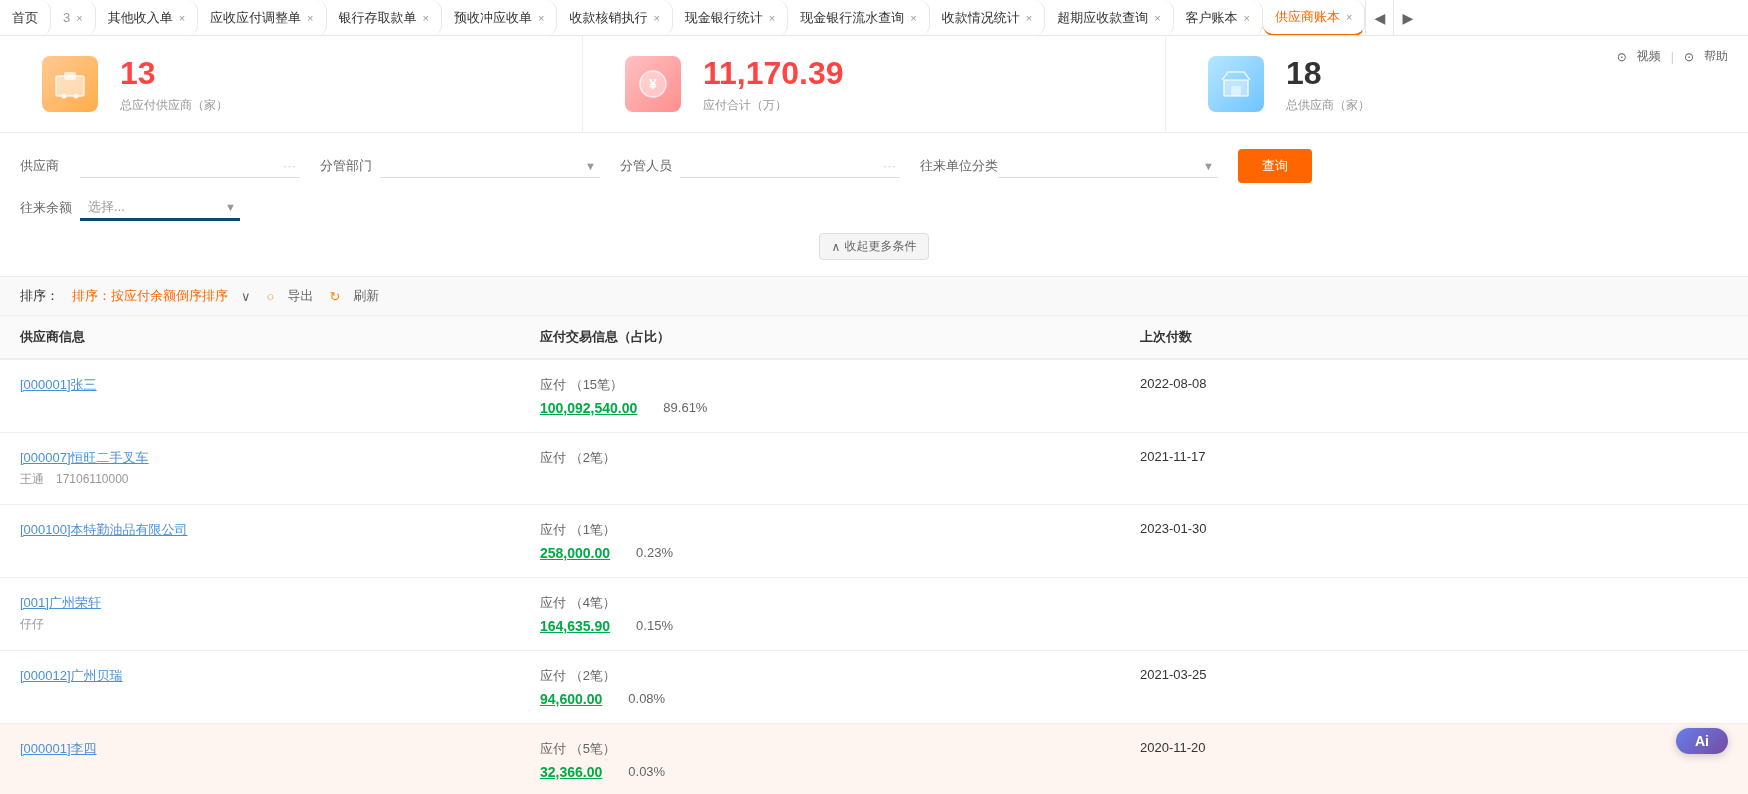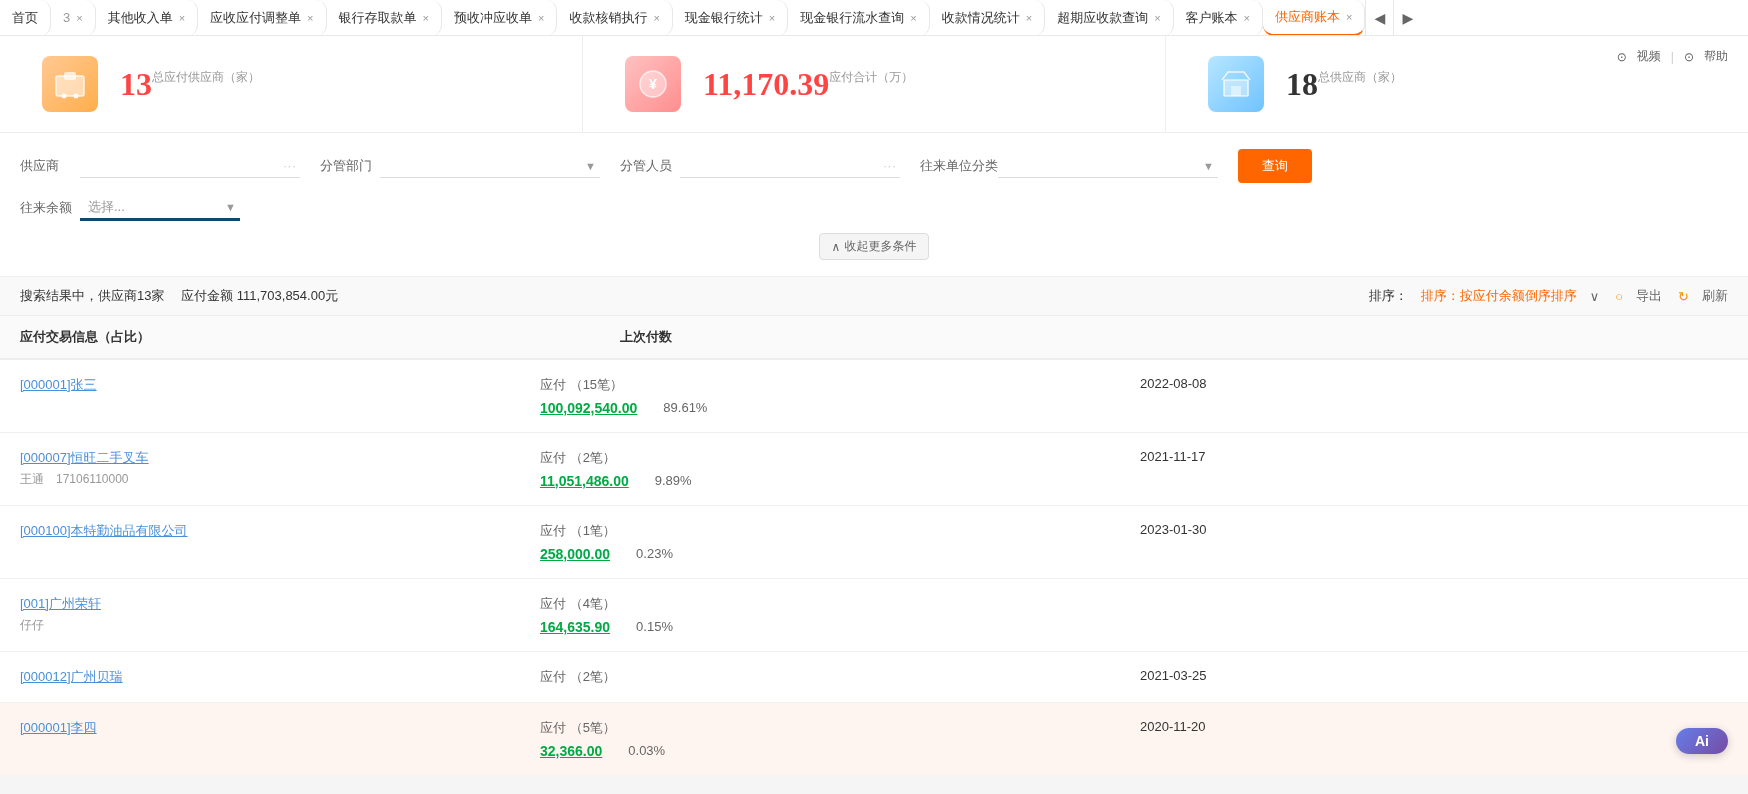--- a/index.html
+++ b/index.html
@@ -9,21 +9,21 @@
     .top-nav { display: flex; align-items: center; background: #fff; border-bottom: 1px solid #e8e8e8; height: 36px; overflow: hidden; }
     .nav-tab { display: flex; align-items: center; padding: 0 12px; height: 36px; font-size: 13px; color: #333; border-right: 1px solid #e8e8e8; white-space: nowrap; cursor: pointer; position: relative; border-radius: 11px; }
     .nav-tab.active { color: #ff6600; border-bottom: 2px solid #ff6600; }
     .nav-tab .close-btn { margin-left: 6px; color: #999; font-size: 11px; cursor: pointer; }
     .nav-arrow { display: flex; align-items: center; justify-content: center; width: 28px; height: 36px; border-left: 1px solid #e8e8e8; cursor: pointer; color: #666; font-size: 14px; }
 
     
     .stats-row { display: flex; background: #fff; border-bottom: 1px solid #eee; position: relative; }
     .stat-card { display: flex; align-items: center; padding: 18px 40px; flex: 1; border-right: 1px solid #eee; }
     .stat-icon { width: 60px; height: 60px; display: flex; align-items: center; justify-content: center; margin-right: 20px; }
-    .stat-info { display: flex; flex-direction: row; font-family: Liberation Serif, serif; }
+    .stat-info { display: flex; flex-direction: column; }
     .stat-number { font-size: 32px; font-weight: bold; color: #ff4444; line-height: 1.2; }
     .stat-label { font-size: 12px; color: #999; margin-top: 4px; }
     .stat-actions { position: absolute; top: 12px; right: 20px; display: flex; align-items: center; font-size: 12px; color: #666; gap: 10px; }
     .stat-actions a { color: #666; text-decoration: none; cursor: pointer; text-align: right; }
     .stat-actions .divider { color: #ccc; }
 
     
     .icon-supplier { width: 56px; height: 56px; background: linear-gradient(135deg, #ffb366, #ff8c00); border-radius: 8px; display: flex; align-items: center; justify-content: center; font-size: 24px; color: white; opacity: 0.7; }
     .icon-money { width: 56px; height: 56px; background: linear-gradient(135deg, #ff9999, #ff4444); border-radius: 8px; display: flex; align-items: center; justify-content: center; font-size: 24px; color: white; opacity: 0.6; }
     .icon-shop { width: 56px; height: 56px; background: linear-gradient(135deg, #99ddff, #33aaff); border-radius: 8px; display: flex; align-items: center; justify-content: center; font-size: 24px; color: white; opacity: 0.7; }
@@ -237,43 +237,40 @@
   </div>
   <div style="text-align: center; margin-top: 4px;">
     <div class="collapse-btn">
       <span>∧</span>
       <span>收起更多条件</span>
     </div>
   </div>
 </div>
 
 <div class="result-bar">
-  <div class="result-info">
-    <span>搜索结果中，供应商13家</span>
-    <span>　<span>应付金额 111,703,854.00元</span></span>
-  </div>
   <div class="result-actions">
     <div class="action-btn">
       <span style="color:#333;">排序：</span>
       <span class="sort-select">排序：按应付余额倒序排序</span>
       <span>∨</span>
     </div>
     <div class="action-btn">
       <span style="font-size:13px; color:#ff8c00;">○</span>
       <span>导出</span>
     </div>
     <div class="action-btn">
       <span style="font-size:13px; color:#ff8c00;">↻</span>
       <span>刷新</span>
     </div>
   </div>
 </div>
 
 <div class="table-area">
   <div class="table-header">
+    <div class="col-supplier">供应商信息</div>
     <div class="col-transaction">应付交易信息（占比）</div>
     <div class="col-lastpay">上次付数</div>
   </div>
 
   <div class="table-row-item">
     <div class="col-supplier">
       <span class="supplier-name">[000001]张三</span>
     </div>
     <div class="col-transaction">
       <div><span style="color:#666;">应付</span> <span style="color:#666;">（15笔）</span></div>
@@ -287,24 +284,20 @@
     </div>
   </div>
 
   <div class="table-row-item">
     <div class="col-supplier">
       <span class="supplier-name">[000007]恒旺二手叉车</span>
       <div class="supplier-contact">王通　17106110000</div>
     </div>
     <div class="col-transaction">
       <div><span style="color:#666;">应付</span> <span style="color:#666;">（2笔）</span></div>
-      <div class="trans-row">
-        <span class="trans-amount">11,051,486.00</span>
-        <span class="trans-percent">9.89%</span>
-      </div>
     </div>
     <div class="col-lastpay">
       <span class="last-pay-date">2021-11-17</span>
     </div>
   </div>
 
   <div class="table-row-item">
     <div class="col-supplier">
       <span class="supplier-name">[000100]本特勤油品有限公司</span>
     </div>
@@ -336,20 +329,24 @@
       <span class="last-pay-date"></span>
     </div>
   </div>
 
   <div class="table-row-item">
     <div class="col-supplier">
       <span class="supplier-name">[000012]广州贝瑞</span>
     </div>
     <div class="col-transaction">
       <div><span style="color:#666;">应付</span> <span style="color:#666;">（2笔）</span></div>
+      <div class="trans-row">
+        <span class="trans-amount">94,600.00</span>
+        <span class="trans-percent">0.08%</span>
+      </div>
     </div>
     <div class="col-lastpay">
       <span class="last-pay-date">2021-03-25</span>
     </div>
   </div>
 
   <div class="table-row-item highlighted">
     <div class="col-supplier">
       <span class="supplier-name">[000001]李四</span>
     </div>

